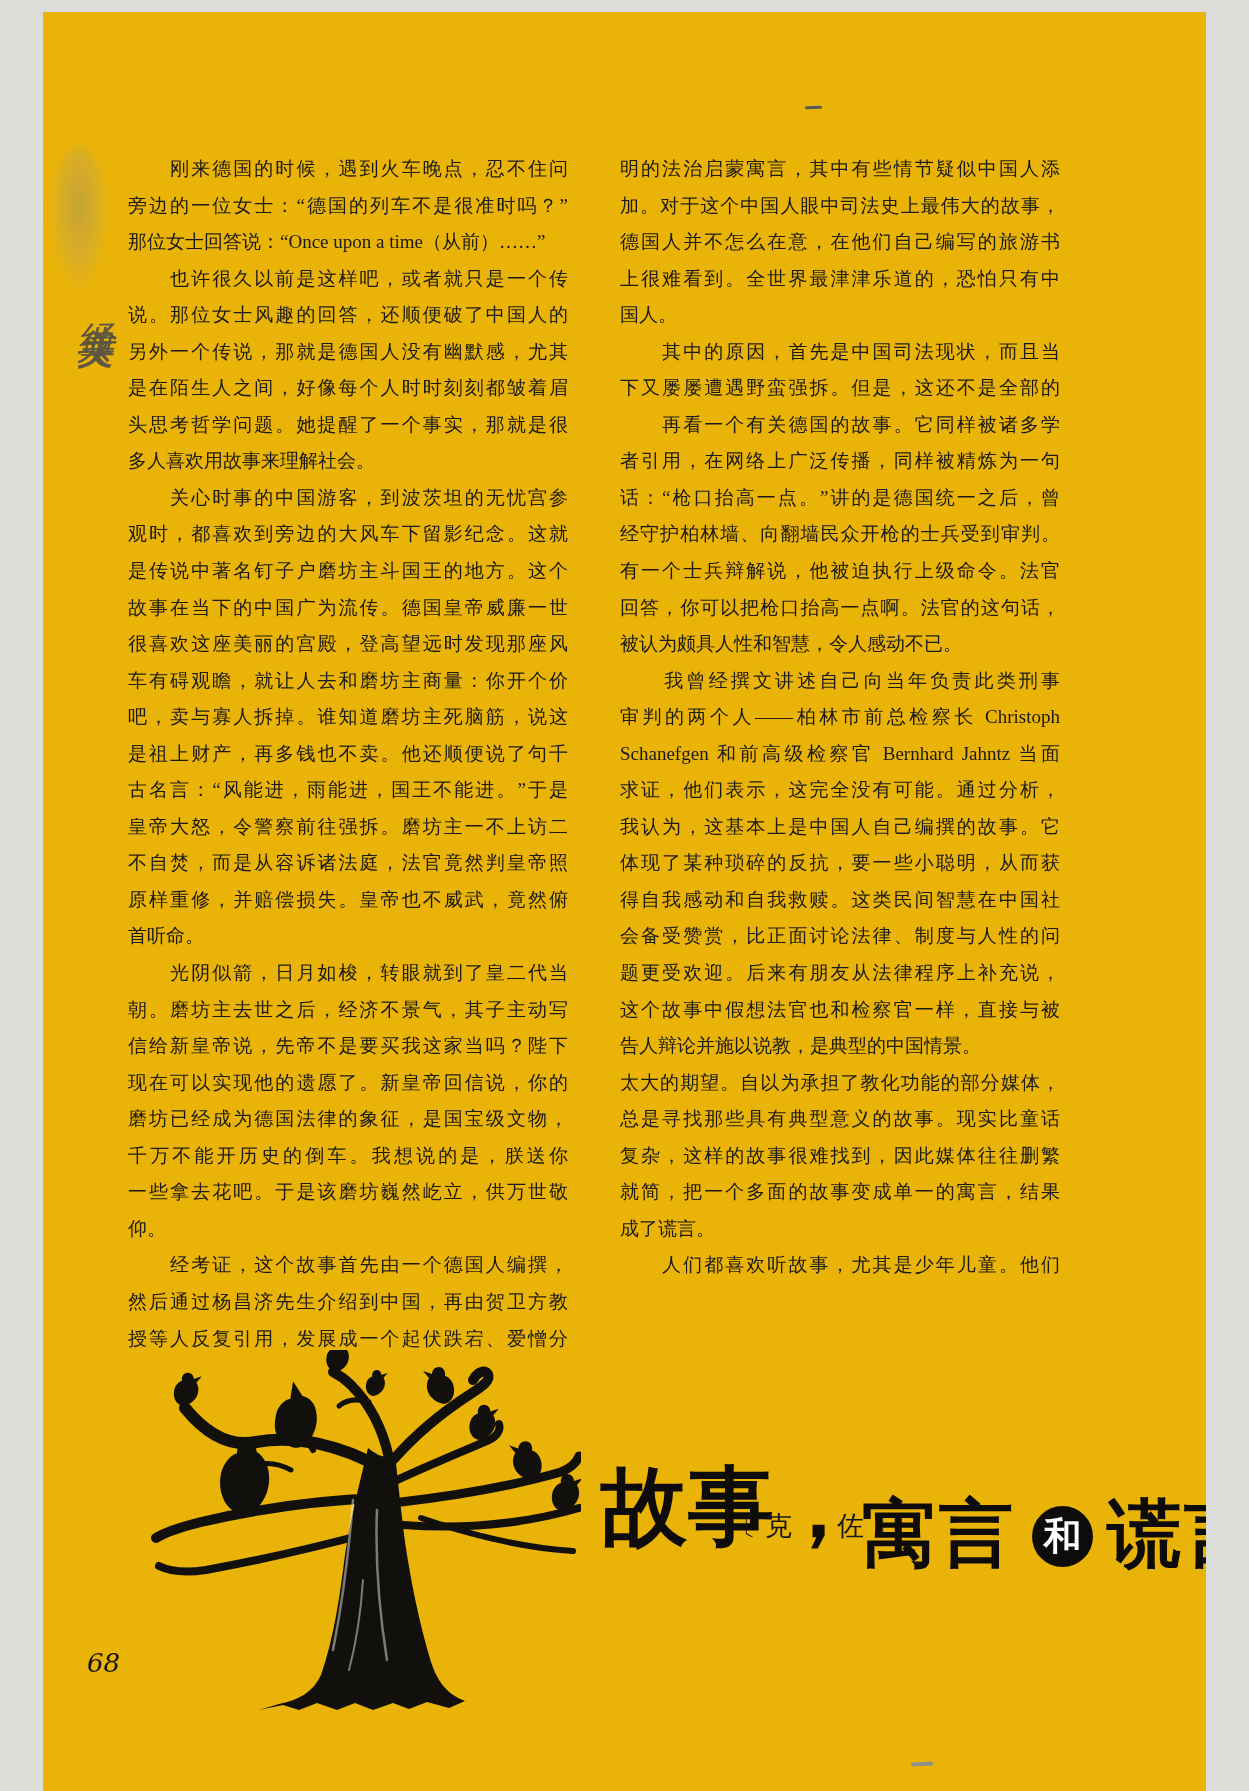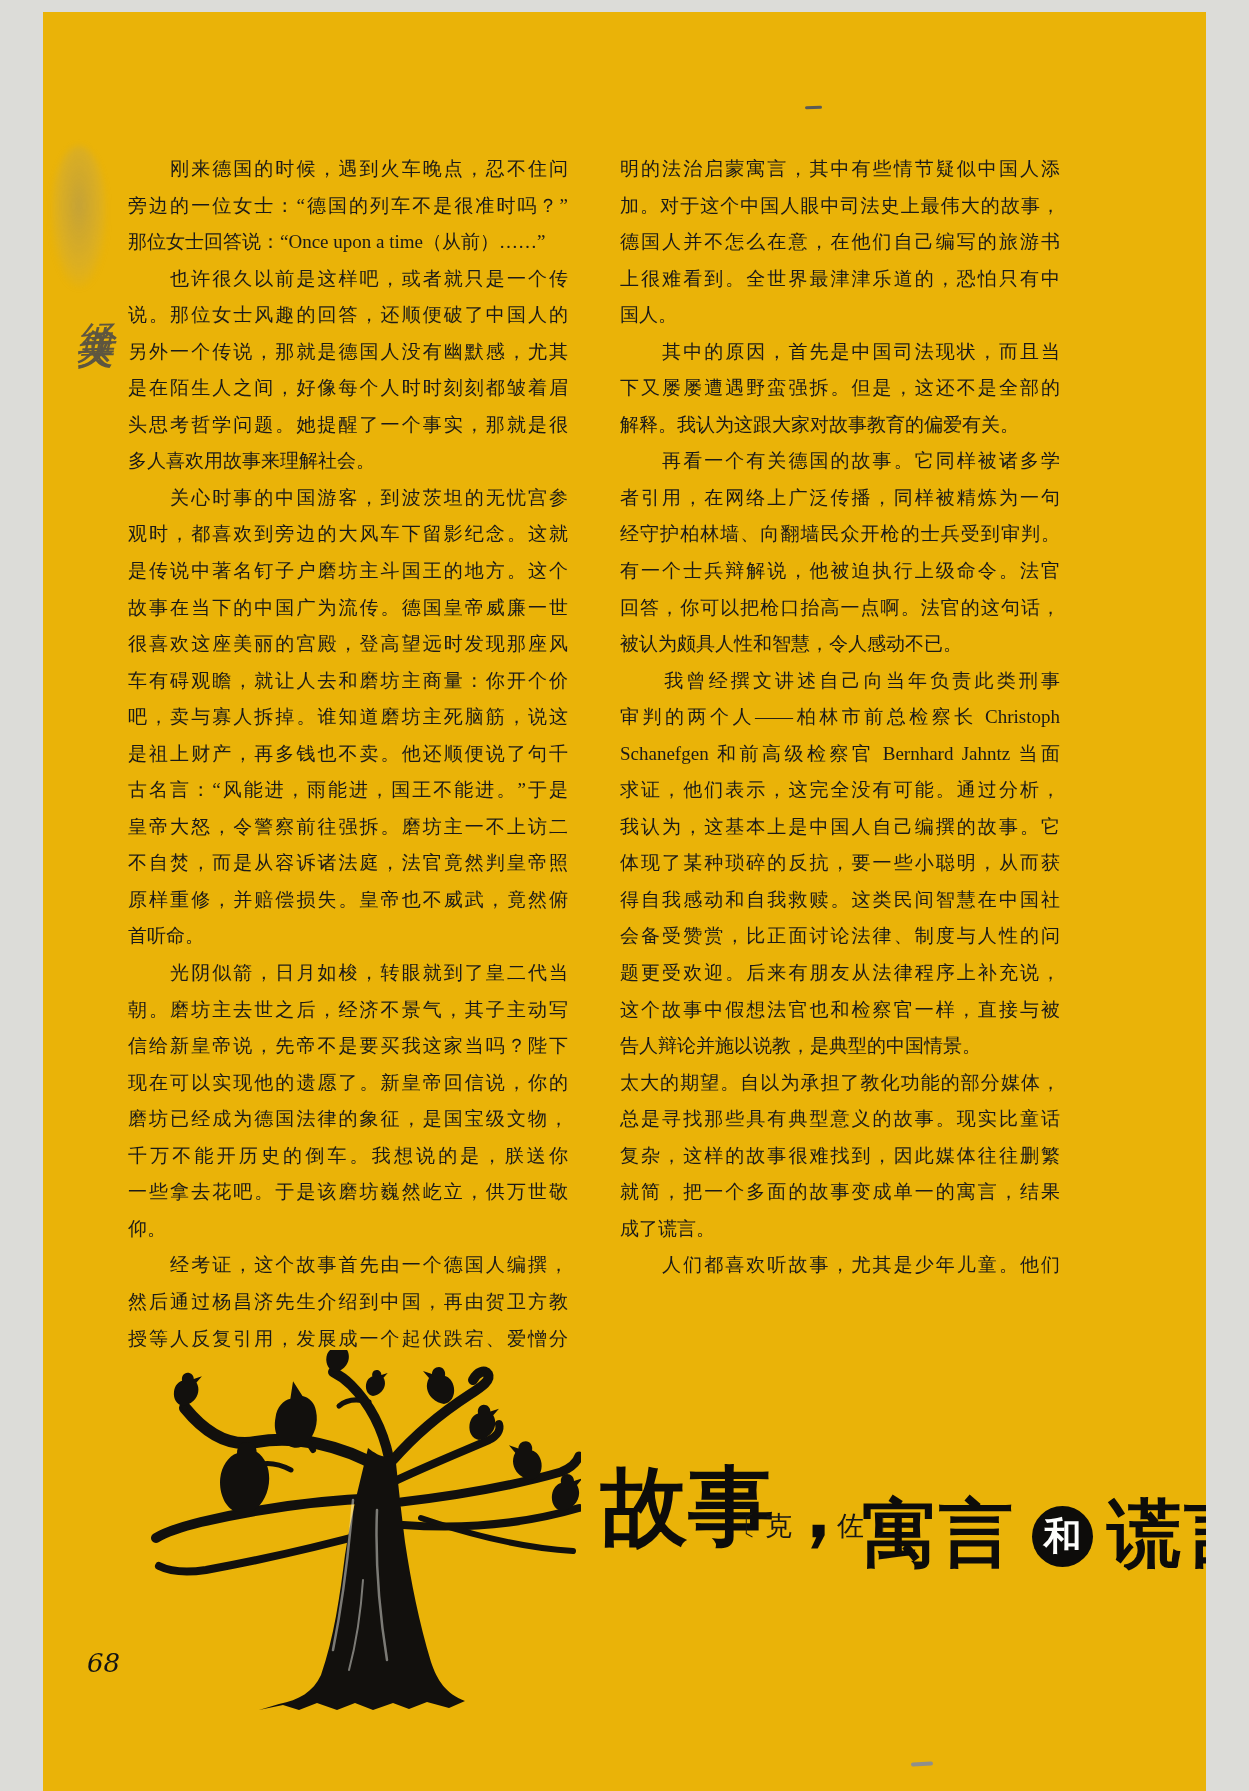--- a/index.html
+++ b/index.html
@@ -124,25 +124,25 @@
       <div class="para">
         <div class="tline full">明的法治启蒙寓言，其中有些情节疑似中国人添</div>
         <div class="tline full">加。对于这个中国人眼中司法史上最伟大的故事，</div>
         <div class="tline full">德国人并不怎么在意，在他们自己编写的旅游书</div>
         <div class="tline full">上很难看到。全世界最津津乐道的，恐怕只有中</div>
         <div class="tline">国人。</div>
       </div>
       <div class="para">
         <div class="tline full">　　其中的原因，首先是中国司法现状，而且当</div>
         <div class="tline full">下又屡屡遭遇野蛮强拆。但是，这还不是全部的</div>
-        <div class="tline">解释。我认为这跟大家对故事教育的偏爱有关。</div>
       </div>
       <div class="para">
         <div class="tline full">　　再看一个有关德国的故事。它同样被诸多学</div>
         <div class="tline full">者引用，在网络上广泛传播，同样被精炼为一句</div>
+        <div class="tline full">话：“枪口抬高一点。”讲的是德国统一之后，曾</div>
         <div class="tline full">经守护柏林墙、向翻墙民众开枪的士兵受到审判。</div>
         <div class="tline full">有一个士兵辩解说，他被迫执行上级命令。法官</div>
         <div class="tline full">回答，你可以把枪口抬高一点啊。法官的这句话，</div>
         <div class="tline">被认为颇具人性和智慧，令人感动不已。</div>
       </div>
       <div class="para">
         <div class="tline full">　　我曾经撰文讲述自己向当年负责此类刑事</div>
         <div class="tline full">审判的两个人——柏林市前总检察长 Christoph</div>
         <div class="tline full">Schanefgen 和前高级检察官 Bernhard Jahntz 当面</div>
         <div class="tline full">求证，他们表示，这完全没有可能。通过分析，</div>

